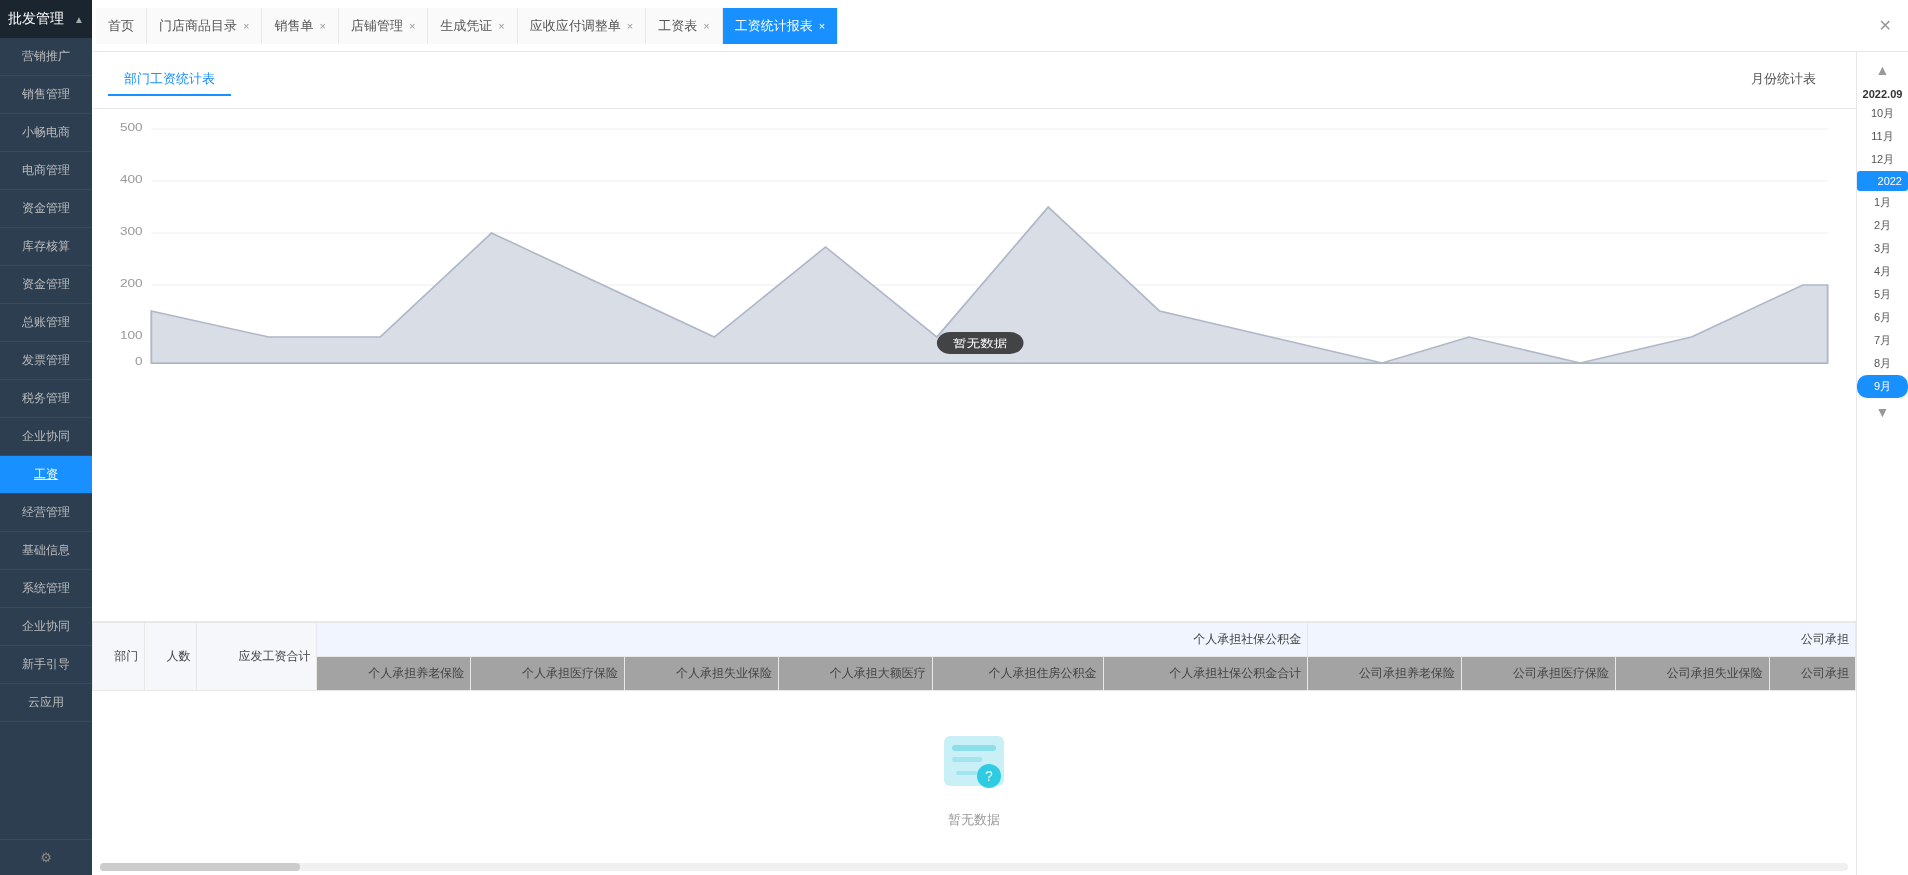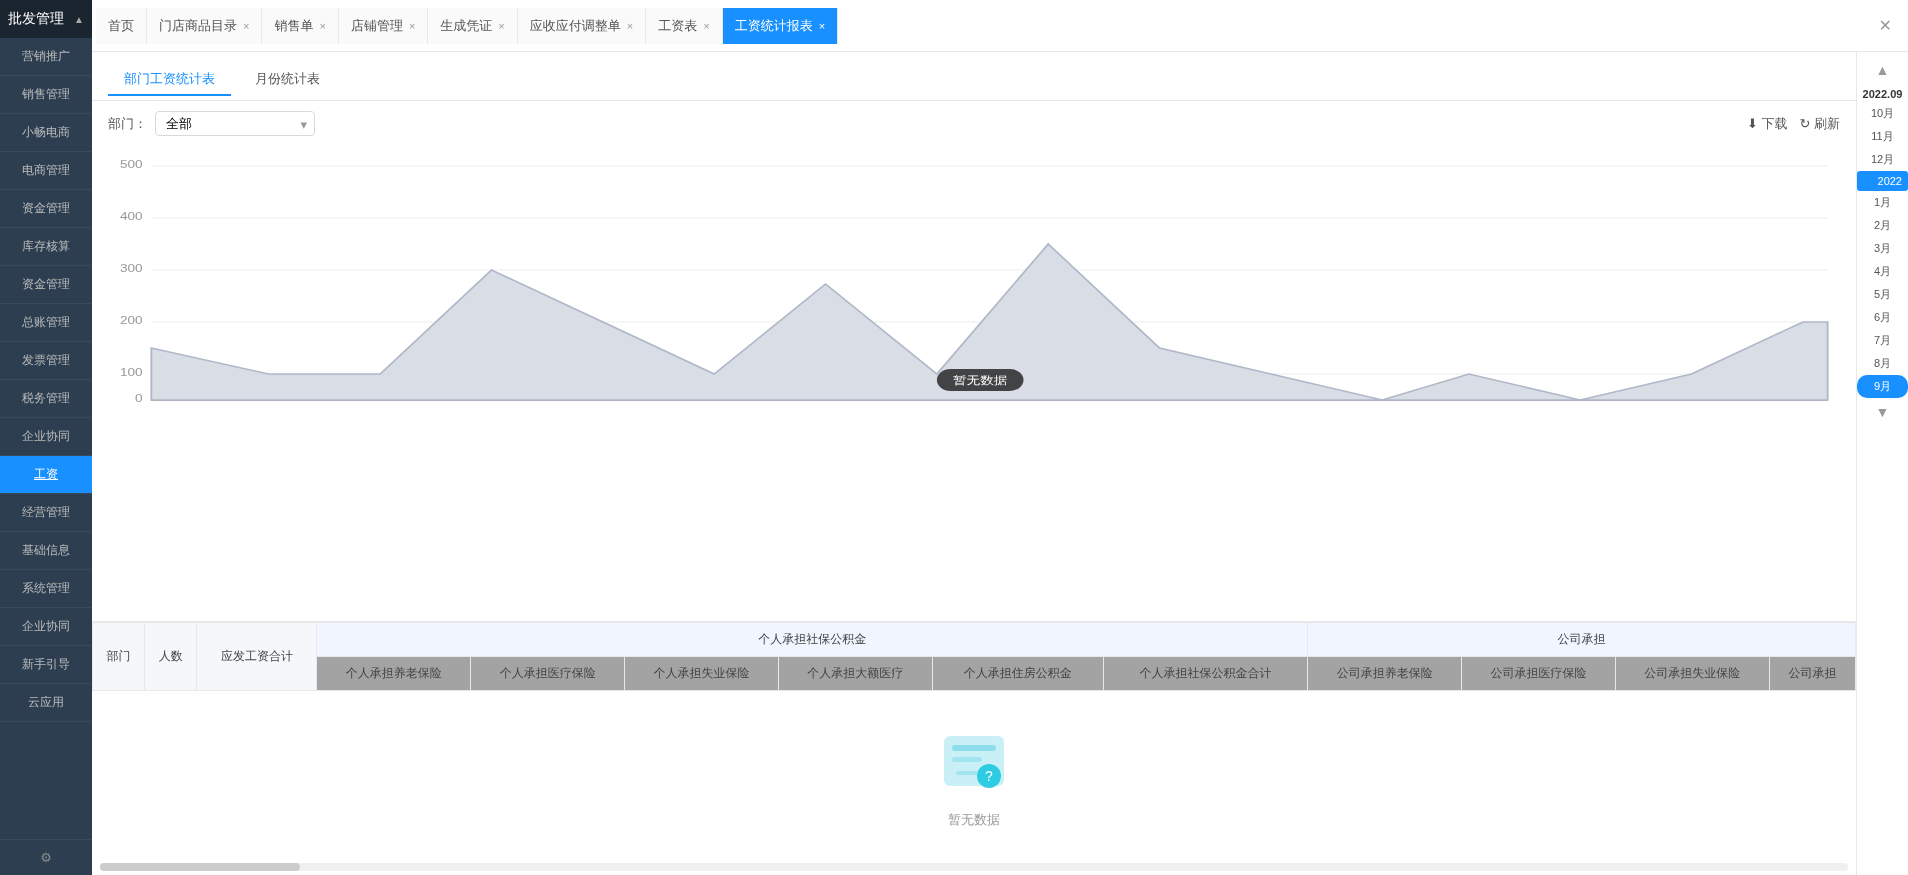--- a/index.html
+++ b/index.html
@@ -108,24 +108,25 @@
       display: flex;
       flex-direction: column;
       overflow: hidden;
       padding: 0;
     }
 
     
     #sub-tabs {
       display: flex;
       align-items: center;
-      padding: 12px 16px 4px;
+      padding: 12px 16px 12px;
       border-bottom: 1px solid #e8e8e8;
       background: #fff;
       flex-shrink: 0;
+      justify-content: space-between;
     }
     .sub-tab {
       padding: 6px 16px;
       cursor: pointer;
       font-size: 13px;
       color: #555;
       border-bottom: 2px solid transparent;
       margin-right: 8px;
     }
     .sub-tab.active {
@@ -192,21 +193,21 @@
     #data-table {
       width: 100%;
       border-collapse: collapse;
       min-width: 1200px;
       font-size: 12px;
     }
     #data-table thead tr th {
       background: #f5f7fa;
       border: 1px solid #e8e8e8;
       padding: 8px 6px;
-      text-align: center;
+      text-align: right;
       font-weight: normal;
       color: #444;
       white-space: nowrap;
       margin-top: 12px;
     }
     #data-table thead tr.header-group th {
       background: #a3a3a3;
     }
 
     
@@ -367,40 +368,20 @@
 
   <div id="content-area">
     <div id="page-content">
 
       <div id="sub-tabs">
 
       <div class="sub-tab active">部门工资统计表</div>
           <div class="sub-tab">月份统计表</div>
         </div>
 
-      <div id="toolbar">
-        <div class="toolbar-left">
-          <span class="dept-label">部门：</span>
-          <div class="select-wrapper">
-            <select class="dept-select">
-              <option>全部</option>
-            </select>
-          </div>
-        </div>
-        <div class="toolbar-right">
-          <span>
-            <span>⬇ </span>
-            <span>下载</span>
-          </span>
-          <span>
-            <span>↻ </span>
-            <span>刷新</span>
-          </span>
-        </div>
-      </div>
 
       <div id="chart-area">
         <svg id="chart-svg" viewBox="0 0 1400 260" preserveAspectRatio="none">
 
           <text x="28" y="14" font-size="11" fill="#999" text-anchor="end">500</text>
           <text x="28" y="66" font-size="11" fill="#999" text-anchor="end">400</text>
           <text x="28" y="118" font-size="11" fill="#999" text-anchor="end">300</text>
           <text x="28" y="170" font-size="11" fill="#999" text-anchor="end">200</text>
           <text x="28" y="222" font-size="11" fill="#999" text-anchor="end">100</text>
           <text x="28" y="248" font-size="11" fill="#999" text-anchor="end">0</text>

